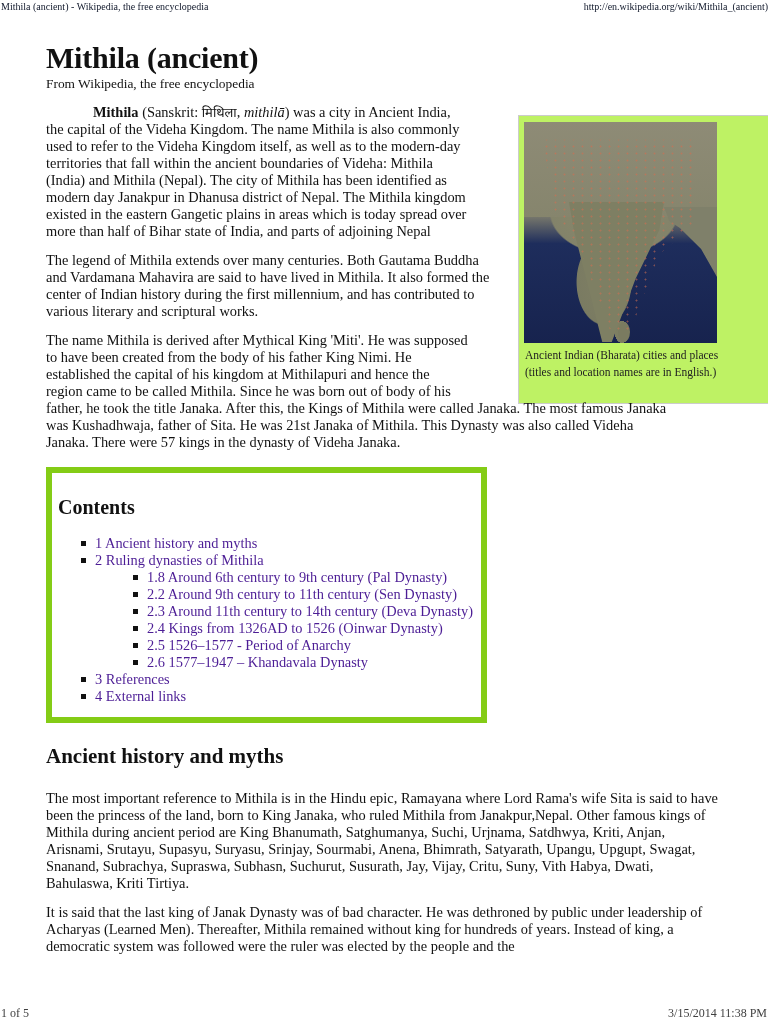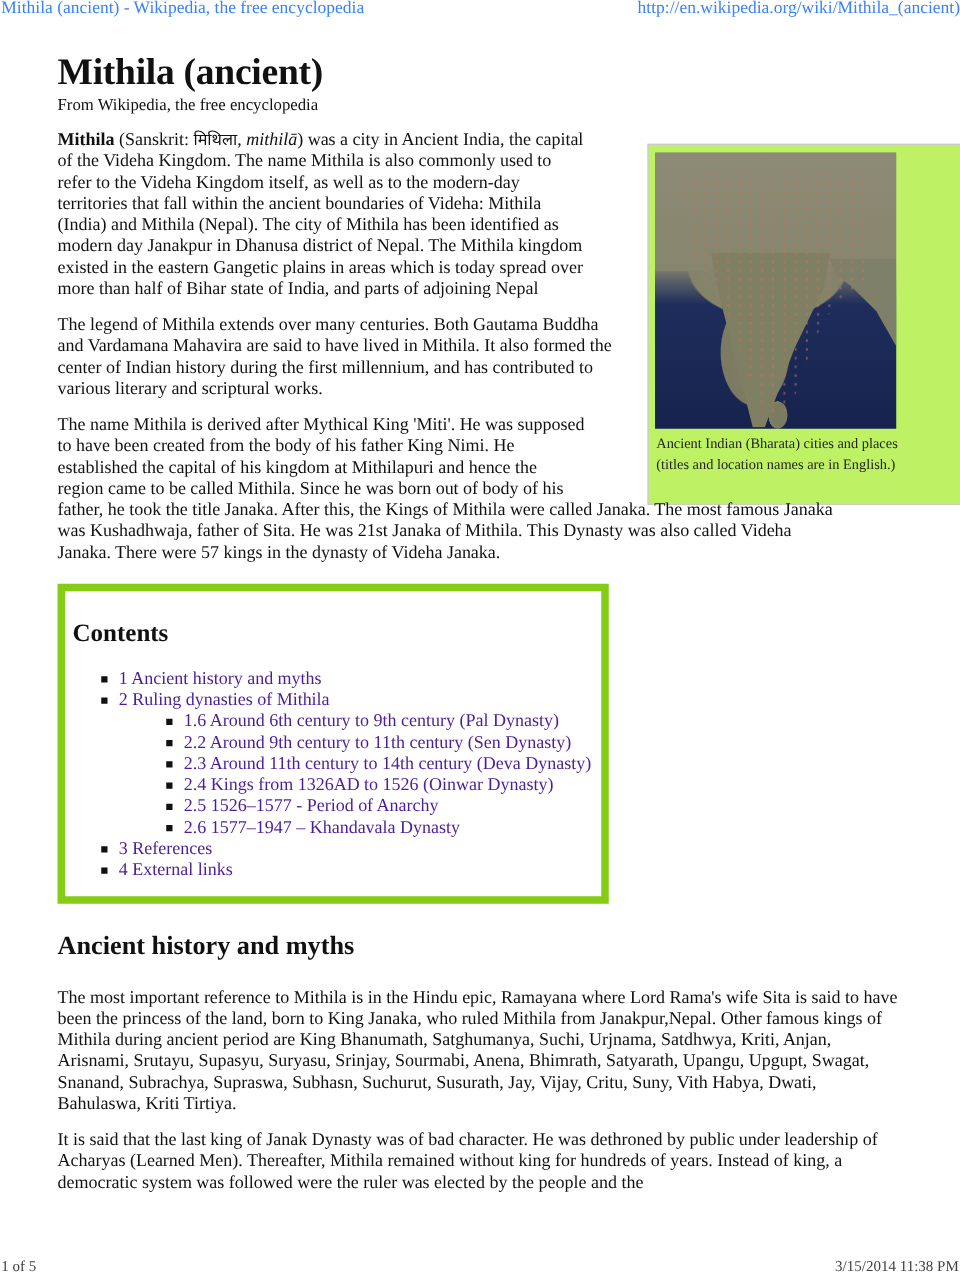--- a/index.html
+++ b/index.html
@@ -14,23 +14,23 @@
       overflow: hidden;
       font-family: "Liberation Serif", "DejaVu Serif", serif;
       color: #111111;
     }
     .print-header {
       position: absolute;
       top: 0;
       left: 0;
       width: 768px;
       height: 16px;
-      font-size: 14px;
+      font-size: 10px;
       line-height: 14px;
-      color: #3b82f6;
+      color: #0f172a;
     }
     .print-header .left { position: absolute; left: 1px; top: 0; }
     .print-header .right { position: absolute; right: 0; top: 0; }
 
     .print-footer {
       position: absolute;
       top: 1006px;
       left: 0;
       width: 768px;
       height: 16px;
@@ -171,21 +171,21 @@
       color: #4c1d95;
       text-decoration: none;
     }
 
     h2.section-heading {
       margin: 20px 0 21px 0;
       font-size: 21px;
       line-height: 26px;
       font-weight: bold;
     }
-    .lead-text { font-weight: bold; }
+    .lead-text { font-weight: bold; margin-left: 47px; }
     .italic { font-style: italic; }
   </style>
 </head>
 <body>
 
 <div class="print-header">
   <span class="left">Mithila (ancient) - Wikipedia, the free encyclopedia</span>
   <span class="right">http://en.wikipedia.org/wiki/Mithila_(ancient)</span>
 </div>
 
@@ -217,21 +217,21 @@
     <span>was Kushadhwaja, father of Sita. He was 21st Janaka of Mithila. This Dynasty was also called Videha</span><br>
     <span>Janaka. There were 57 kings in the dynasty of Videha Janaka.</span>
   </p>
 
   <div class="toc">
     <h2>Contents</h2>
     <ul>
       <li><span class="bullet"></span><a class="toc-link">1 Ancient history and myths</a></li>
       <li><span class="bullet"></span><a class="toc-link">2 Ruling dynasties of Mithila</a>
         <ul>
-          <li><span class="bullet"></span><a class="toc-link">1.6 Around 6th century to 9th century (Pal Dynasty)</a></li>
+          <li><span class="bullet"></span><a class="toc-link">1.8 Around 6th century to 9th century (Pal Dynasty)</a></li>
           <li><span class="bullet"></span><a class="toc-link">2.2 Around 9th century to 11th century (Sen Dynasty)</a></li>
           <li><span class="bullet"></span><a class="toc-link">2.3 Around 11th century to 14th century (Deva Dynasty)</a></li>
           <li><span class="bullet"></span><a class="toc-link">2.4 Kings from 1326AD to 1526 (Oinwar Dynasty)</a></li>
           <li><span class="bullet"></span><a class="toc-link">2.5 1526–1577 - Period of Anarchy</a></li>
           <li><span class="bullet"></span><a class="toc-link">2.6 1577–1947 – Khandavala Dynasty</a></li>
         </ul>
       </li>
       <li><span class="bullet"></span><a class="toc-link">3 References</a></li>
       <li><span class="bullet"></span><a class="toc-link">4 External links</a></li>
     </ul>

